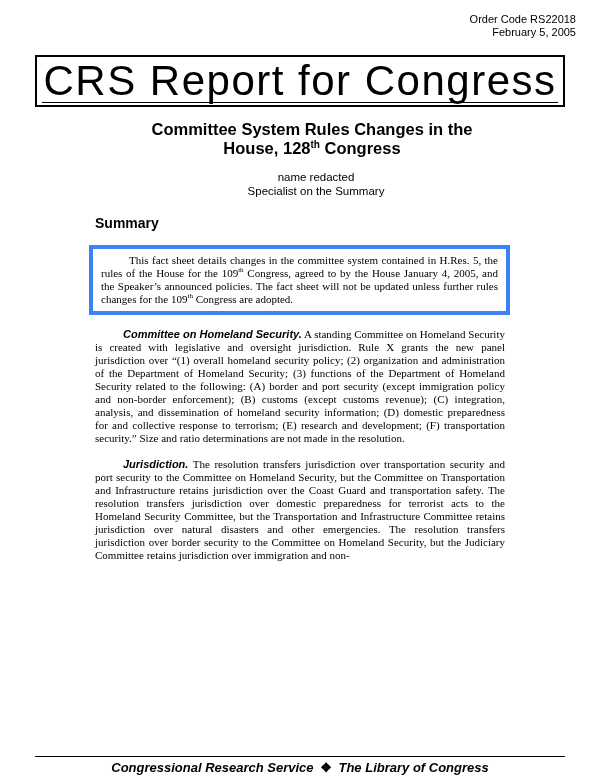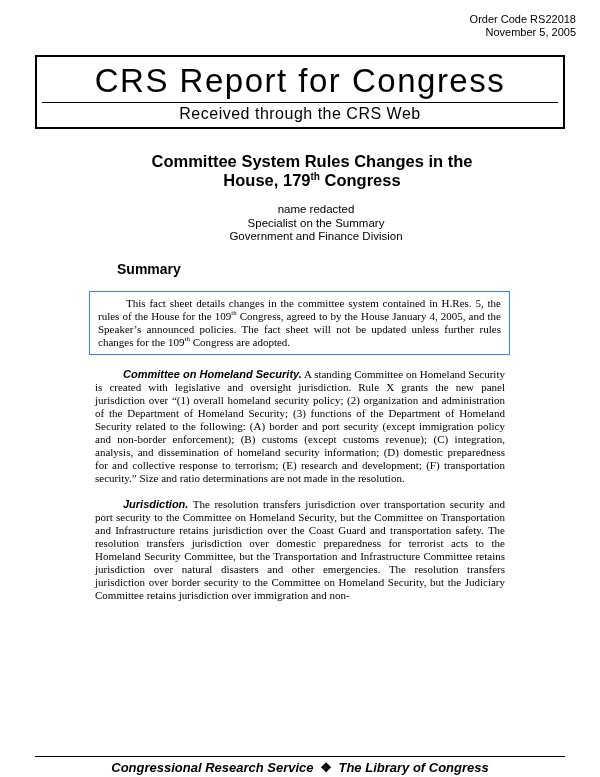--- a/index.html
+++ b/index.html
@@ -24,37 +24,37 @@
 
   
   .banner {
     margin: 16px 35px 0 35px;
     border: 2px solid #000000;
     text-align: center;
     padding: 3px 4px 2px 4px;
   }
   .banner-title {
     font-family: "Liberation Sans", sans-serif;
-    font-size: 33px;
+    font-size: 42px;
     line-height: 42px;
     letter-spacing: 1.5px;
     font-weight: 400;
     white-space: nowrap;
   }
   .banner-divider { border-top: 1px solid #000000; margin: 0 1px; }
   .banner-subtitle {
     font-family: "Liberation Sans", sans-serif;
     font-size: 16px;
     line-height: 22px;
     letter-spacing: 0.5px;
   }
 
   
   .doc-title {
-    margin-top: 23px;
+    margin-top: 13px;
     text-align: center;
     font-family: "Liberation Sans", sans-serif;
     font-weight: bold;
     font-size: 16.5px;
     line-height: 19px;
     padding-left: 24px;
   }
   .doc-title sup { font-size: 10px; line-height: 0; }
   .authors {
     margin-top: 13px;
@@ -65,30 +65,29 @@
     padding-left: 32px;
   }
 
   
   .body-col { margin: 0 95px 0 95px; width: 410px; }
   h2 {
     font-family: "Liberation Sans", sans-serif;
     font-weight: bold;
     font-size: 14px;
     line-height: 16px;
-    margin-left: 22px;
   }
   .h-summary { margin-top: 17px; }
   .h-section { margin-top: 21px; }
 
   .summary-box {
     margin-top: 14px;
     margin-left: -6px;
     width: 421px;
-    border: 1px solid #3b82f6;
+    border: 4px solid #3b82f6;
     padding: 5px 8px 5px 8px;
   }
   .summary-box p { margin-top: 0; line-height: 15px; }
 
   p.body-para {
     margin-top: 13px;
     font-size: 11px;
     line-height: 13px;
     text-align: justify;
     text-indent: 28px;
@@ -115,35 +114,33 @@
   }
   .footer .diamond { font-style: normal; padding: 0 3px; }
 </style>
 </head>
 <body>
 
 <div class="page">
 
   <div class="meta">
     <div>Order Code RS22018</div>
-    <div>November 5, 2005</div>
+    <div>February 5, 2005</div>
   </div>
 
   <div class="banner">
     <div class="banner-title">CRS Report for Congress</div>
     <div class="banner-divider"></div>
-    <div class="banner-subtitle">Received through the CRS Web</div>
   </div>
 
-  <div class="doc-title"><span>Committee System Rules Changes in the</span><br><span>House, 179</span><sup>th</sup><span> Congress</span></div>
+  <div class="doc-title"><span>Committee System Rules Changes in the</span><br><span>House, 128</span><sup>th</sup><span> Congress</span></div>
 
   <div class="authors">
     <div>name redacted</div>
     <div>Specialist on the Summary</div>
-    <div>Government and Finance Division</div>
   </div>
 
   <div class="body-col">
 
     <h2 class="h-summary">Summary</h2>
 
     <div class="summary-box">
       <p class="body-para"><span>This fact sheet details changes in the committee system contained in H.Res. 5, the rules of the House for the 109</span><sup>th</sup><span> Congress, agreed to by the House January 4, 2005, and the Speaker’s announced policies.  The fact sheet will not be updated unless further rules changes for the 109</span><sup>th</sup><span> Congress are adopted.</span></p>
     </div>
 

